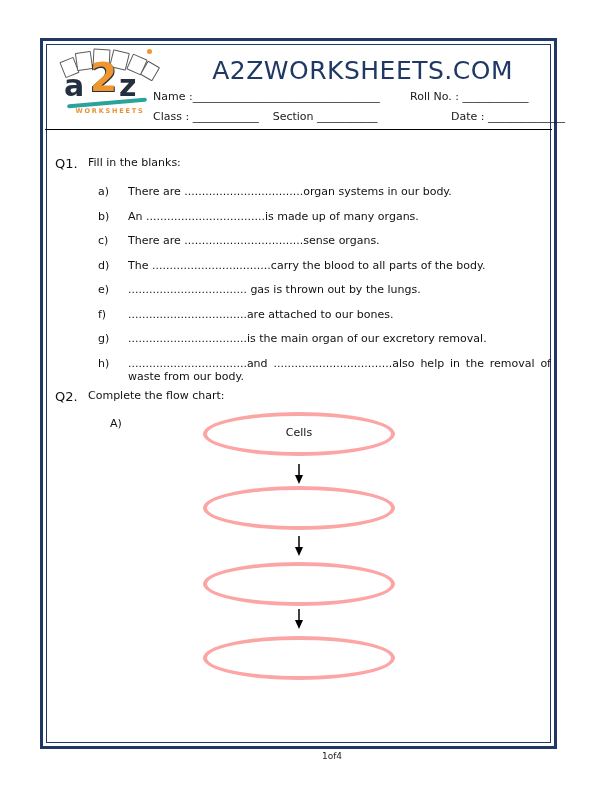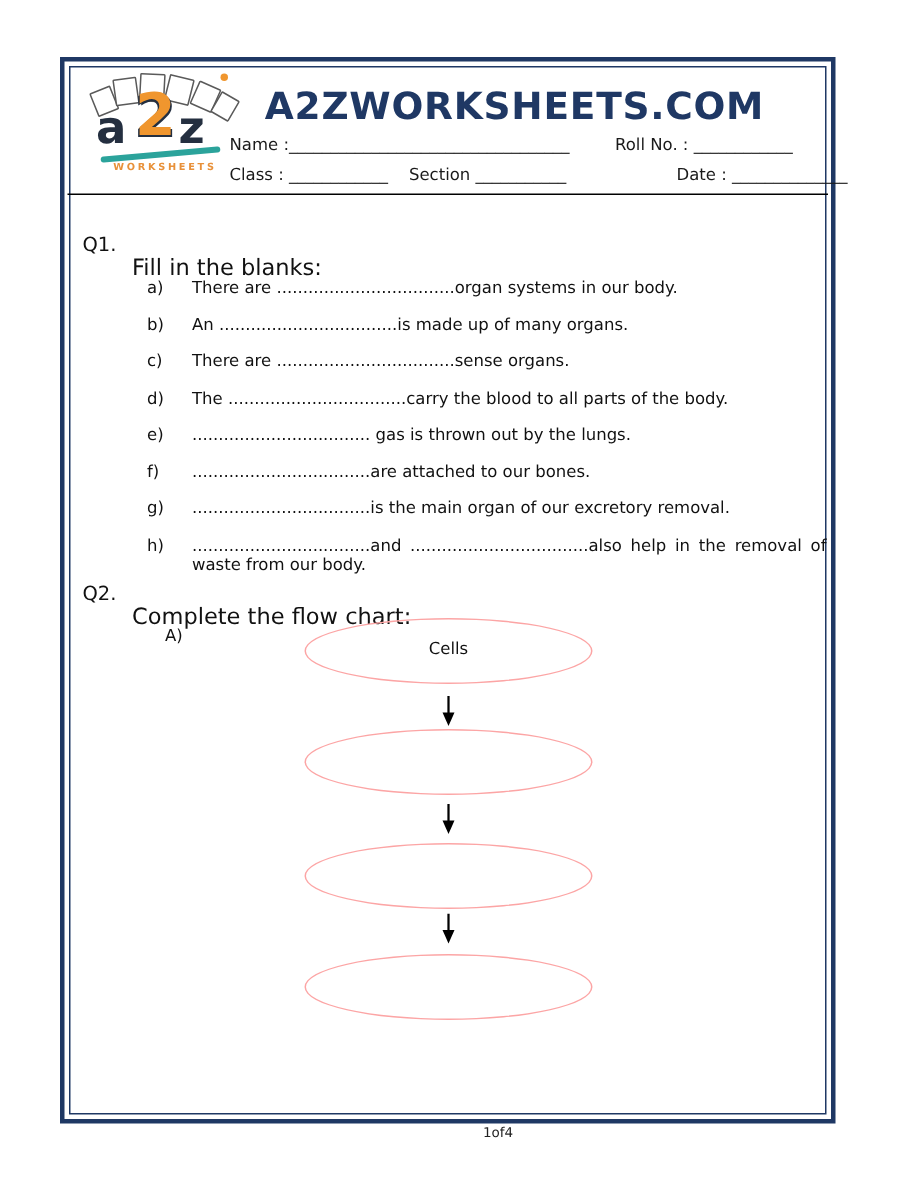--- a/index.html
+++ b/index.html
@@ -4,22 +4,22 @@
 <style>
   * { margin:0; padding:0; box-sizing:content-box; }
   body { background:#fff; font-family:"DejaVu Sans", sans-serif; }
   .page { position:relative; width:600px; height:800px; background:#ffffff; overflow:hidden; color:#111; }
 
   
   .frame { position:absolute; left:40px; top:38px; width:511px; height:705px; border:3px solid #1f3864; background:#fff; }
   .frame-inner { position:absolute; left:3px; top:3px; right:3px; bottom:3px; border:1.5px solid #1f3864; pointer-events:none; }
 
   
-  .site-title { position:absolute; left:130px; top:15px; width:340px; text-align:center;
-                font-size:25px; font-weight:bold; letter-spacing:0.5px; color:#1f3864; }
+  .site-title { position:absolute; left:130px; top:15px; width:340px; text-align:right;
+                font-size:25px; font-weight:normal; letter-spacing:0.5px; color:#1f3864; }
 
   
   .logo { position:absolute; left:14px; top:7px; width:106px; height:68px; }
   .paper { position:absolute; background:#fff; border:1px solid #5a5a5a; border-radius:1px; }
   .p1 { left:5px;  top:11px; width:13px; height:15px; transform:rotate(-22deg); }
   .p2 { left:19px; top:4px;  width:14px; height:16px; transform:rotate(-8deg); }
   .p3 { left:36px; top:1px;  width:15px; height:17px; transform:rotate(3deg); }
   .p4 { left:54px; top:3px;  width:15px; height:16px; transform:rotate(14deg); }
   .p5 { left:72px; top:8px;  width:14px; height:15px; transform:rotate(24deg); }
   .p6 { left:86px; top:15px; width:12px; height:14px; transform:rotate(30deg); }
@@ -40,33 +40,33 @@
   .r1r { left:367px; top:49px; }
   .r2l { left:110px; top:69px; }
   .r2r { left:367px; top:69px;margin-left:41px; }
   .fieldrow .gap { display:inline-block; width:14px; }
 
   .divider { position:absolute; left:2px; right:2px; top:88px; border-top:1.5px solid #000; }
 
   .doc-title { position:absolute; left:0; top:94px; width:100%; text-align:center;
                font-size:15px; font-weight:bold; letter-spacing:0.3px; color:#000; }
 
-  .qline { position:absolute; font-size:15px; color:#111;margin-top:13px; }
+  .qline { position:absolute; font-size:11px; color:#111; }
   .qnum { position:absolute; left:12px; font-size:13px; color:#111; }
   .q1num { top:115px; } .q1prompt { left:45px; top:115px; }
   .q2num { top:348px; } .q2prompt { left:45px; top:348px; }
   .part-label { position:absolute; left:67px; top:376px; font-size:11px; color:#111; }
 
   .items { position:absolute; left:55px; top:144px; width:453px; }
   .item { display:flex; font-size:11px; line-height:13.5px; margin-bottom:11px; }
   .item .letter { flex:0 0 30px; }
   .item .text { flex:1; text-align:justify; }
 
   
-  .ellipse { position:absolute; left:160px; width:192px; height:44px; border:1px solid #fca5a5;
+  .ellipse { position:absolute; left:160px; width:192px; height:44px; border:4px solid #fca5a5;
              border-radius:50%; display:flex; align-items:center; justify-content:center;
              font-size:11px; color:#111; padding-bottom:4px; box-sizing:border-box; }
   .e1 { top:371px; } .e2 { top:445px; } .e3 { top:521px; } .e4 { top:595px; }
   .flow-arrow { position:absolute; left:249px; width:14px; height:21px; }
   .a1 { top:423px; } .a2 { top:495px; } .a3 { top:568px; }
 
   .footer { position:absolute; left:0; top:751px; width:100%; text-align:center; font-size:9px; color:#222;margin-left:32px; }
 </style>
 </head>
 <body>

